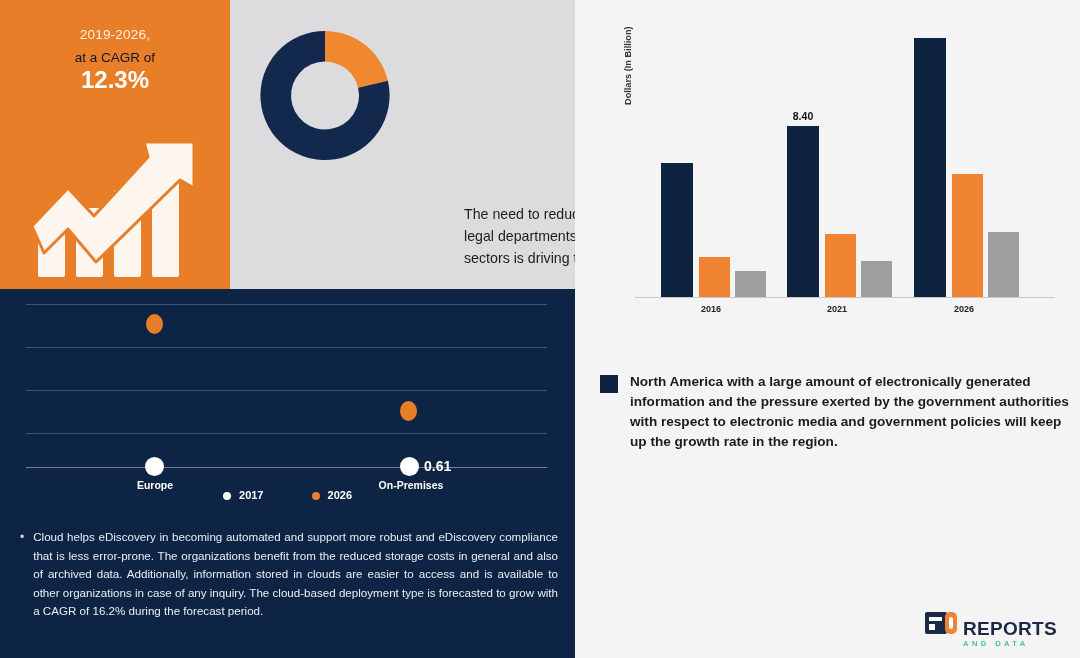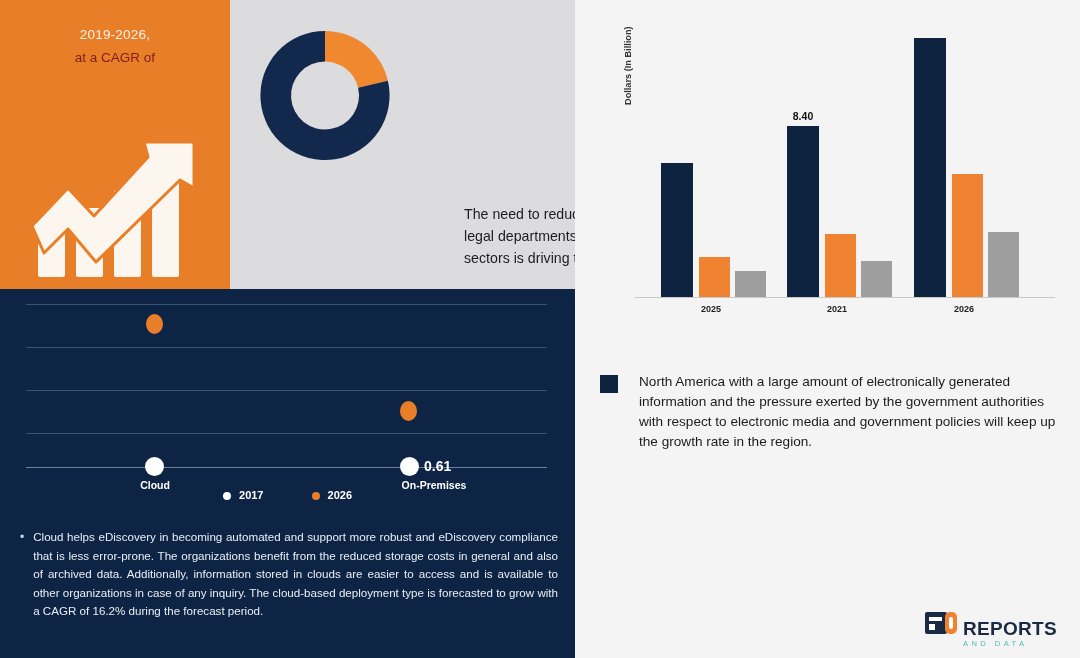--- a/index.html
+++ b/index.html
@@ -29,21 +29,21 @@
   }
   .accel-years {
     font-size: 13.5px; line-height: 18px;
     color: #fdf1e6; letter-spacing: .2px;
   }
   .accel-big {
     font-size: 25px; font-weight: bold; letter-spacing: .5px;
     margin-top: 6px; color: #ffffff;
   }
   .accel-cagr {
-    font-size: 13.5px; margin-top: 6px; color: #7f1d1d;
+    font-size: 13.5px; margin-top: 6px; color: #0f172a;
   }
   .accel-pct {
     font-size: 24px; font-weight: bold; color: #ffffff; margin-top: 1px;
   }
   .accel-graphic { position: absolute; left: 28px; top: 130px; width: 180px; height: 150px; }
 
   
   .donut-panel {
     position: absolute; left: 230px; top: 0;
     width: 345px; height: 289px;
@@ -125,43 +125,44 @@
     position: absolute; left: 0; top: 340px; width: 505px;
     display: flex; justify-content: center; align-items: center; gap: 22px;
     font-size: 9.6px; font-weight: bold; color: #222;
   }
   .bc-legend .sw {
     display: inline-block; width: 8px; height: 8px; margin-right: 4px; vertical-align: -1px;
   }
 
   
   .rbullets { position: absolute; left: 600px; top: 372px; width: 470px; }
-  .rb { display: flex; gap: 21px; margin-bottom: 17px; }
+  .rb { display: flex; gap: 12px; margin-bottom: 17px; font-weight: bold; }
   .rb .sw { flex: 0 0 auto; width: 18px; height: 18px; margin-top: 3px; }
   .rb .tx { font-size: 13.6px; line-height: 20px; color: #1c1c1c; }
 
   
   .logo { position: absolute; left: 925px; top: 610px; width: 135px; height: 40px; }
   .logo-text { position: absolute; left: 38px; top: 8px; }
   .logo-main { font-size: 19px; font-weight: bold; color: #1b2a44; letter-spacing: .3px; }
   .logo-sub {
-    font-size: 7.6px; font-weight: normal; letter-spacing: 3.4px;
+    font-size: 7.6px; font-weight: bold; letter-spacing: 3.4px;
     color: #4bbfae; margin-top: -1px;
   }
 </style>
 </head>
 <body>
 
 <div id="root">
 
   <div class="left-col">
 
     <div class="accel-panel">
       <div class="accel-years">2019-2026,</div>
       <div class="accel-cagr">at a CAGR of</div>
+      <div class="accel-pct">12.3%</div>
 
       <svg class="accel-graphic" viewBox="0 0 180 150">
         <g fill="#fdf6ef">
           <rect x="10" y="97" width="27" height="50" rx="2"></rect>
           <rect x="48" y="78" width="27" height="69" rx="2"></rect>
           <rect x="86" y="60" width="27" height="87" rx="2"></rect>
           <rect x="124" y="40" width="27" height="107" rx="2"></rect>
         </g>
         <path d="M4 96 L40 58 L66 86 L120 27 L116 12 L166 12 L166 58 L152 50 L68 132 L40 99 L16 123 Z" fill="#fdf6ef" stroke="#e97e29" stroke-width="3" stroke-linejoin="round"></path>
       </svg>
@@ -195,22 +196,22 @@
       <div class="dp-grid" style="top:141px"></div>
       <div class="dp-axis" style="top:175px"></div>
 
       <div class="dp-dot orange" style="left:146px;top:22px;width:17px;height:20px"></div>
       <div class="dp-dot orange" style="left:400px;top:109px;width:17px;height:20px"></div>
       <div class="dp-dot white" style="left:145px;top:165px;width:19px;height:19px"></div>
       <div class="dp-dot white" style="left:400px;top:165px;width:19px;height:19px"></div>
 
       <div class="dp-val" style="left:424px;top:166px">0.61</div>
 
-      <div class="dp-cat" style="left:155px;top:187px">Cloud</div>
-      <div class="dp-cat" style="left:434px;top:187px">On-Premises</div>
+      <div class="dp-cat" style="left:155px;top:187px">Europe</div>
+      <div class="dp-cat" style="left:411px;top:187px">On-Premises</div>
 
       <div class="dp-legend">
         <div>
           <span class="sw" style="background:#ffffff"></span>
           <span>2017</span>
         </div>
         <div>
           <span class="sw" style="background:#e97e29"></span>
           <span>2026</span>
         </div>
@@ -225,21 +226,21 @@
 
   <div class="right-col">
 
     <div class="barchart">
       <div class="ylabel">Dollars (In Billion)</div>
       <div class="baseline" style="top:297px"></div>
 
       <div class="bar" style="left:86px;top:163px;width:32px;height:134px;background:#0d2340"></div>
       <div class="bar" style="left:124px;top:257px;width:31px;height:40px;background:#ef8332"></div>
       <div class="bar" style="left:160px;top:271px;width:31px;height:26px;background:#9e9e9e"></div>
-      <div class="xtick" style="left:136px;top:304px">2025</div>
+      <div class="xtick" style="left:136px;top:304px">2016</div>
 
       <div class="barlabel" style="left:228px;top:110px">8.40</div>
       <div class="bar" style="left:212px;top:126px;width:32px;height:171px;background:#0d2340"></div>
       <div class="bar" style="left:250px;top:234px;width:31px;height:63px;background:#ef8332"></div>
       <div class="bar" style="left:286px;top:261px;width:31px;height:36px;background:#9e9e9e"></div>
       <div class="xtick" style="left:262px;top:304px">2021</div>
 
       <div class="bar" style="left:339px;top:38px;width:32px;height:259px;background:#0d2340"></div>
       <div class="bar" style="left:377px;top:174px;width:31px;height:123px;background:#ef8332"></div>
       <div class="bar" style="left:413px;top:232px;width:31px;height:65px;background:#9e9e9e"></div>

